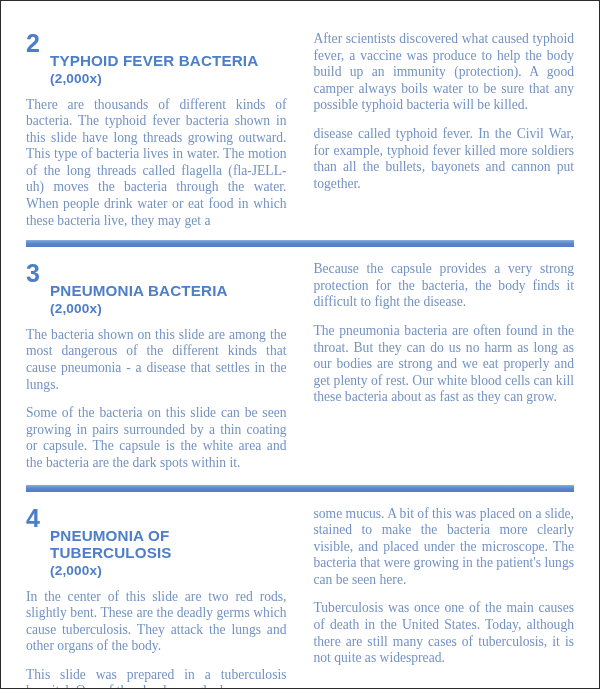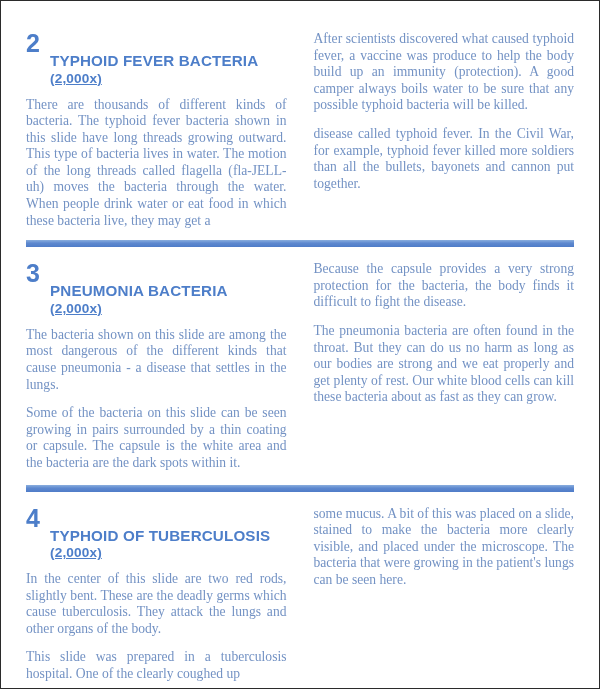--- a/index.html
+++ b/index.html
@@ -78,21 +78,21 @@
     font-family: "Liberation Sans", "DejaVu Sans", sans-serif;
     font-weight: bold;
     font-size: 15.2px;
     line-height: 17.5px;
     color: #4d7ec9;
     letter-spacing: 0.15px;
     padding-top: 1px;
     margin-top: 20px;
   }
   .heading-title { display: block; }
-  .heading-mag { display: block; font-size: 13.6px; line-height: 17px; text-decoration: underline; }
+  .heading-mag { display: block; font-size: 13.6px; line-height: 17px; }
 
   
   p.body {
     margin: 0 0 12px 0;
     font-family: "Liberation Serif", "DejaVu Serif", serif;
     font-size: 13.6px;
     line-height: 16.6px;
     color: #7392c4;
     text-align: justify;
     text-justify: inter-word;
@@ -150,27 +150,28 @@
     </div>
 
     <div class="section section-gap-3">
       <div class="divider"></div>
       <div class="spacer-top-head"></div>
       <div class="columns">
         <div class="col">
           <div class="heading">
             <div class="sec-num">4</div>
             <div class="heading-text">
-              <span class="heading-title">TYPHOID OF TUBERCULOSIS</span>
+              <span class="heading-title">PNEUMONIA OF TUBERCULOSIS</span>
               <span class="heading-mag">(2,000x)</span>
             </div>
           </div>
           <p class="body">In the center of this slide are two red rods, slightly bent. These are the deadly germs which cause tuberculosis. They attack the lungs and other organs of the body.</p>
           <p class="body">This slide was prepared in a tuberculosis hospital. One of the clearly coughed up</p>
         </div>
         <div class="col">
           <p class="body">some mucus. A bit of this was placed on a slide, stained to make the bacteria more clearly visible, and placed under the microscope. The bacteria that were growing in the patient's lungs can be seen here.</p>
+          <p class="body">Tuberculosis was once one of the main causes of death in the United States. Today, although there are still many cases of tuberculosis, it is not quite as widespread.</p>
         </div>
       </div>
     </div>
 
   </div>
 </div>
 
 </body></html>

